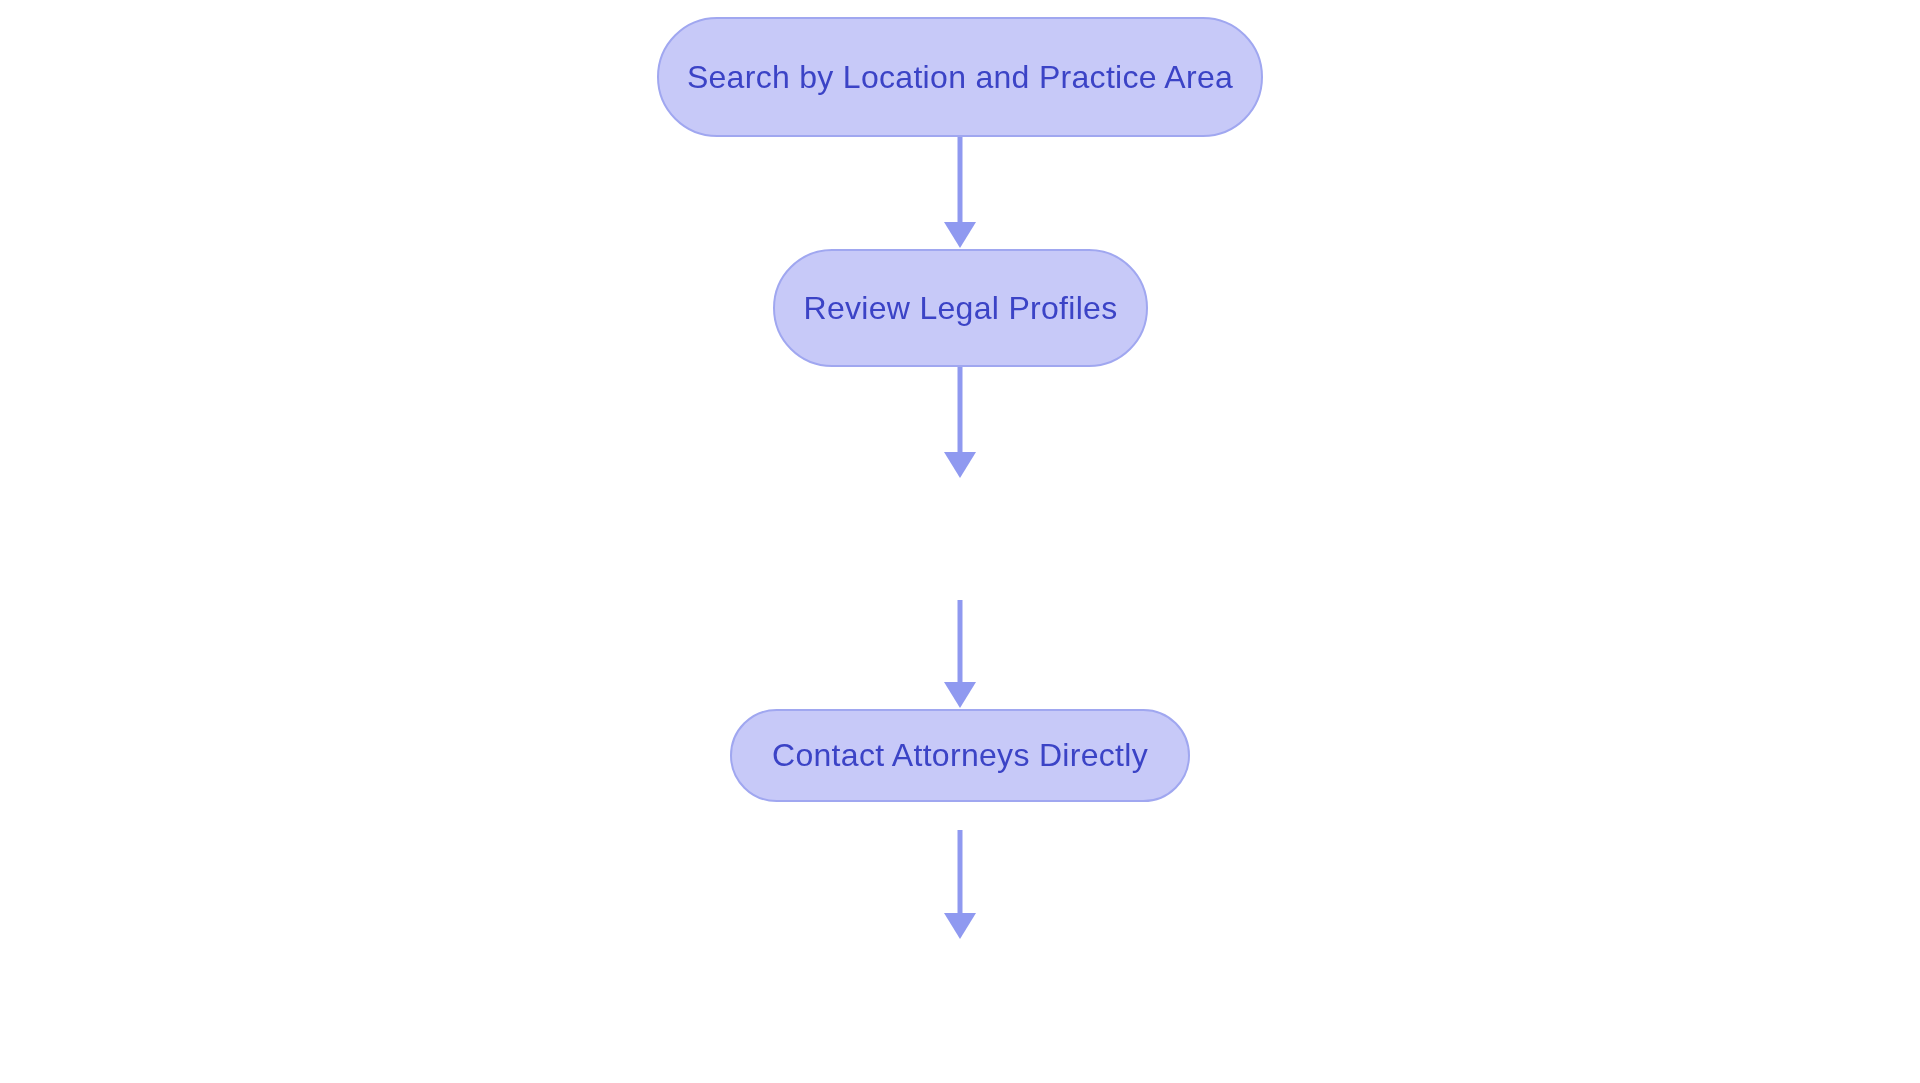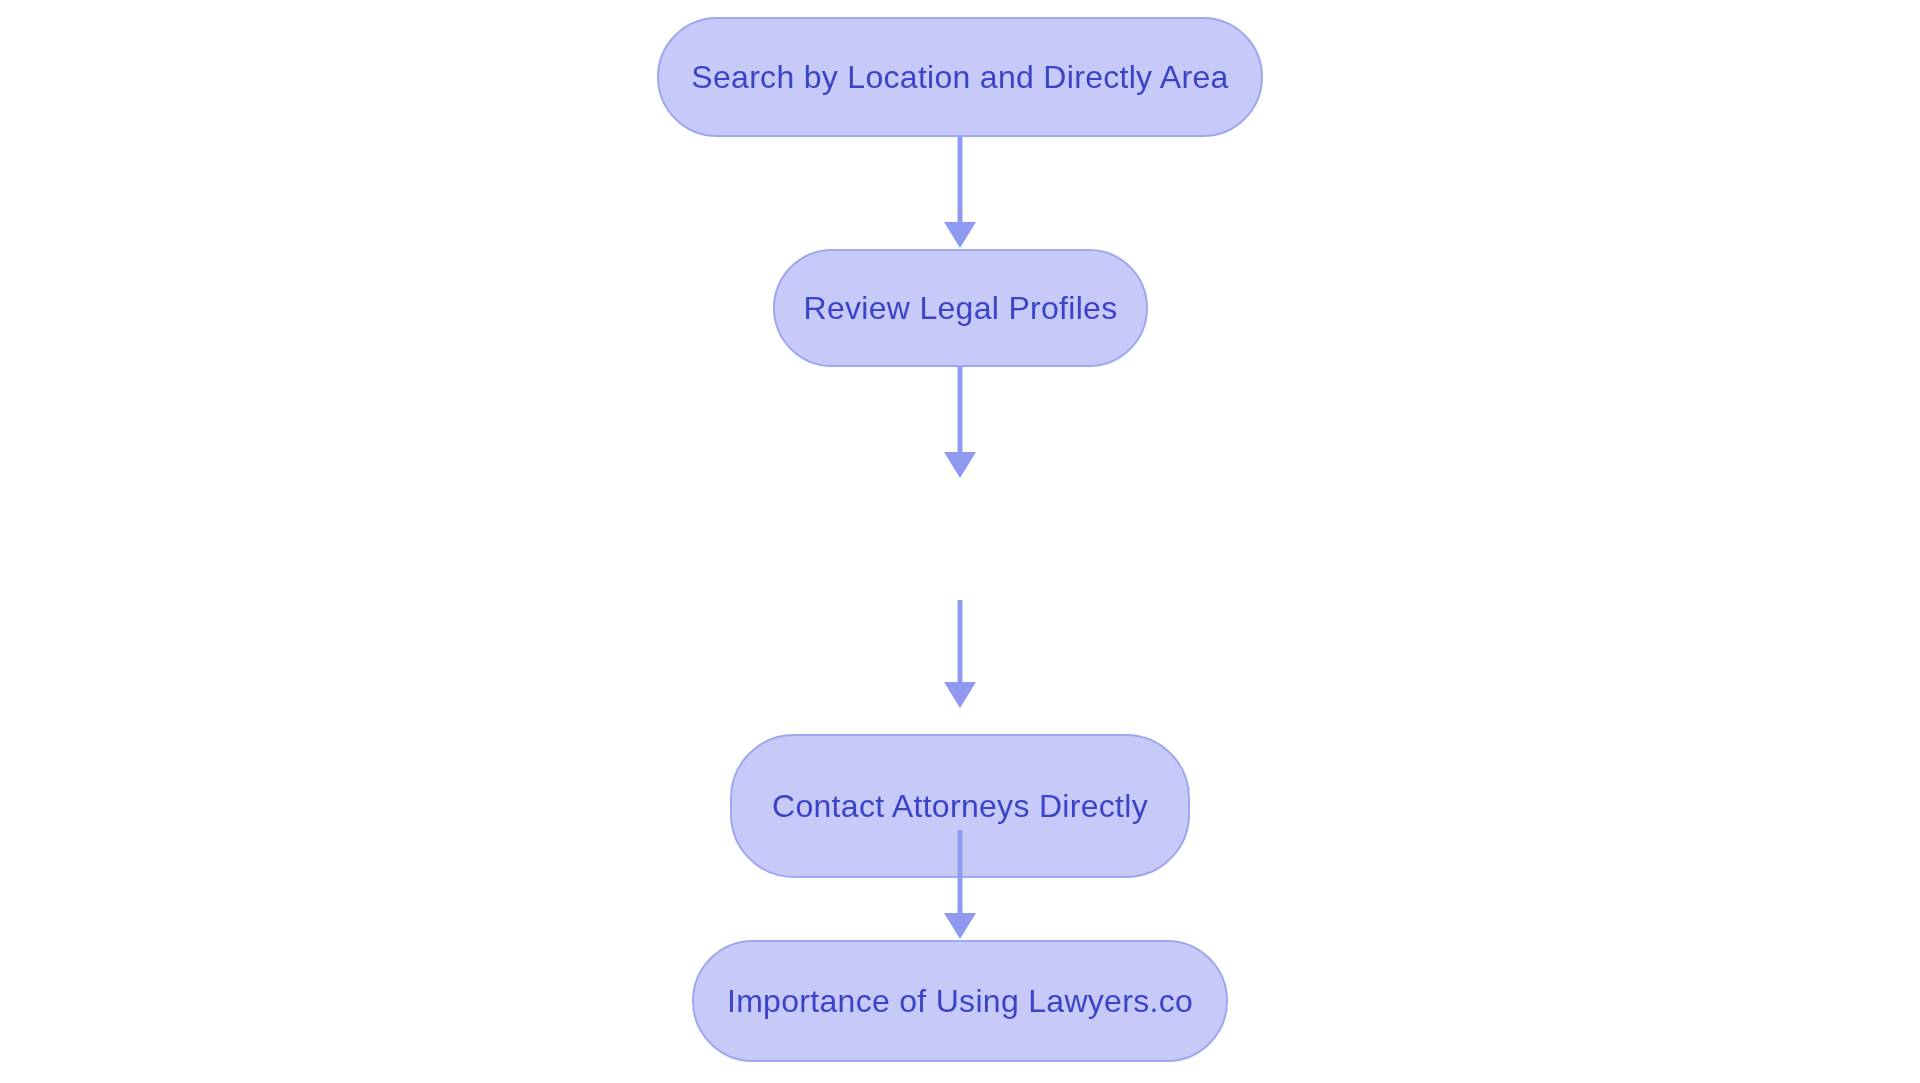--- a/index.html
+++ b/index.html
@@ -27,21 +27,21 @@
     font-size: 32px;
     font-weight: 400;
     letter-spacing: 0.3px;
     text-align: center;
     box-sizing: border-box;
     white-space: nowrap;
   }
   #node-0 { left: 657px; top: 17px;  width: 606px; height: 120px; }
   #node-1 { left: 773px; top: 249px; width: 375px; height: 118px; text-align: right; }
   #node-2 { left: 795px; top: 479px; width: 333px; height: 121px; }
-  #node-3 { left: 730px; top: 734px; width: 460px; height: 144px; }
+  #node-3 { left: 730px; top: 709px; width: 460px; height: 93px; }
   #node-4 { left: 692px; top: 940px; width: 536px; height: 122px; }
 
   .arrow {
     position: absolute;
     left: 944px;
     width: 32px;
   }
   #arrow-0 { top: 137px; height: 111px; }
   #arrow-1 { top: 367px; height: 111px; }
   #arrow-2 { top: 600px; height: 108px; }
@@ -67,21 +67,21 @@
     border-right: 16px solid transparent;
     border-top: 26px solid #8f99f0;
   }
 </style>
 </head>
 <body>
 
 <div class="canvas">
 
   <div class="node" id="node-0">
-    <span>Search by Location and Directly Area</span>
+    <span>Search by Location and Practice Area</span>
   </div>
 
   <div class="arrow" id="arrow-0">
     <div class="line"></div>
     <div class="head"></div>
   </div>
 
   <div class="node" id="node-1">
     <span>Review Legal Profiles</span>
   </div>
@@ -99,17 +99,14 @@
 
   <div class="node" id="node-3">
     <span>Contact Attorneys Directly</span>
   </div>
 
   <div class="arrow" id="arrow-3">
     <div class="line"></div>
     <div class="head"></div>
   </div>
 
-  <div class="node" id="node-4">
-    <span>Importance of Using Lawyers.co</span>
-  </div>
 
 </div>
 
 </body></html>

